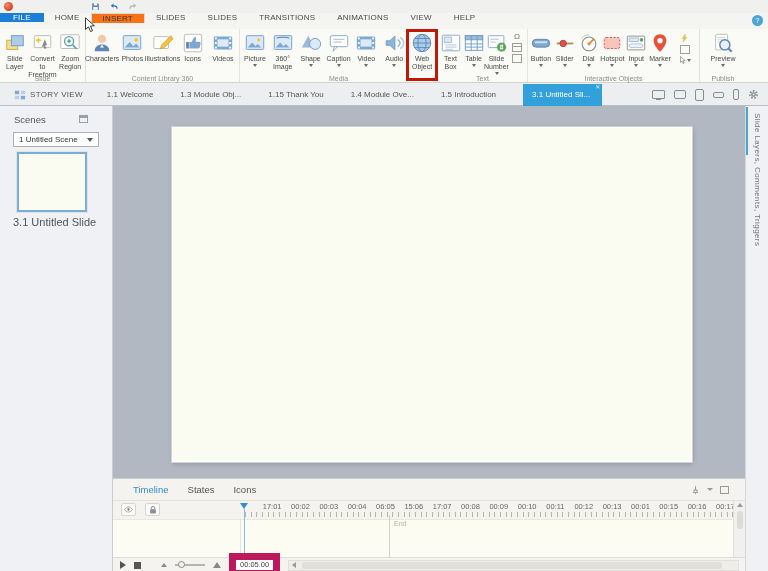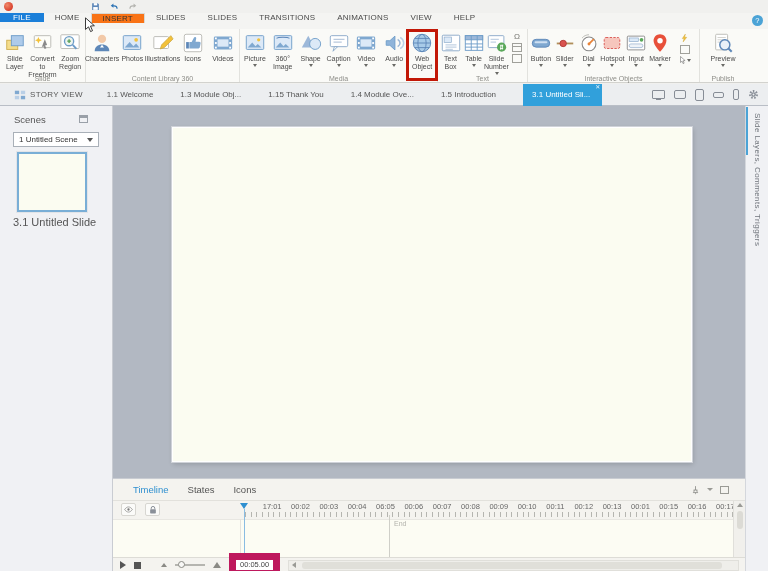--- a/index.html
+++ b/index.html
@@ -552,22 +552,22 @@
             <rect x="3" y="6" width="8" height="6" rx="1" fill="#8a9099"></rect>
             <path d="M4.5 6V4.5a2.5 2.5 0 015 0V6" fill="none" stroke="#8a9099" stroke-width="1.4"></path>
           </svg>
       </span>
       <div class="ruler-labels">
           <span>17:01</span>
           <span>00:02</span>
           <span>00:03</span>
           <span>00:04</span>
           <span>06:05</span>
-          <span>00:06</span>
-          <span>00:07</span>
+          <span>15:06</span>
+          <span>17:07</span>
           <span>00:08</span>
           <span>00:09</span>
           <span>00:10</span>
           <span>00:11</span>
           <span>00:12</span>
           <span>00:13</span>
           <span>00:01</span>
           <span>00:15</span>
           <span>00:16</span>
           <span>00:17</span>

